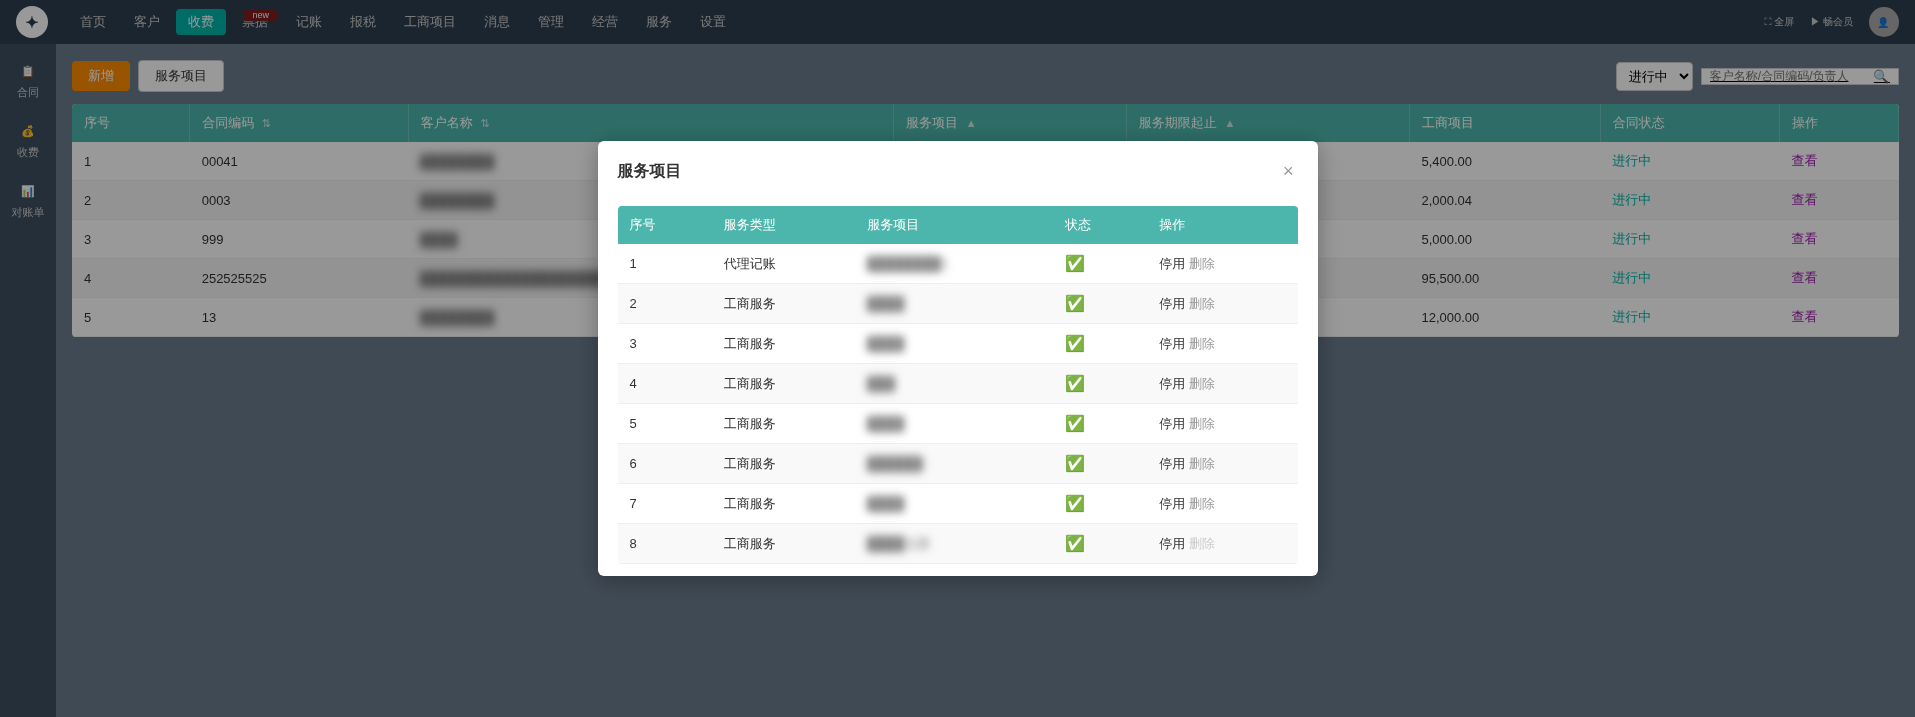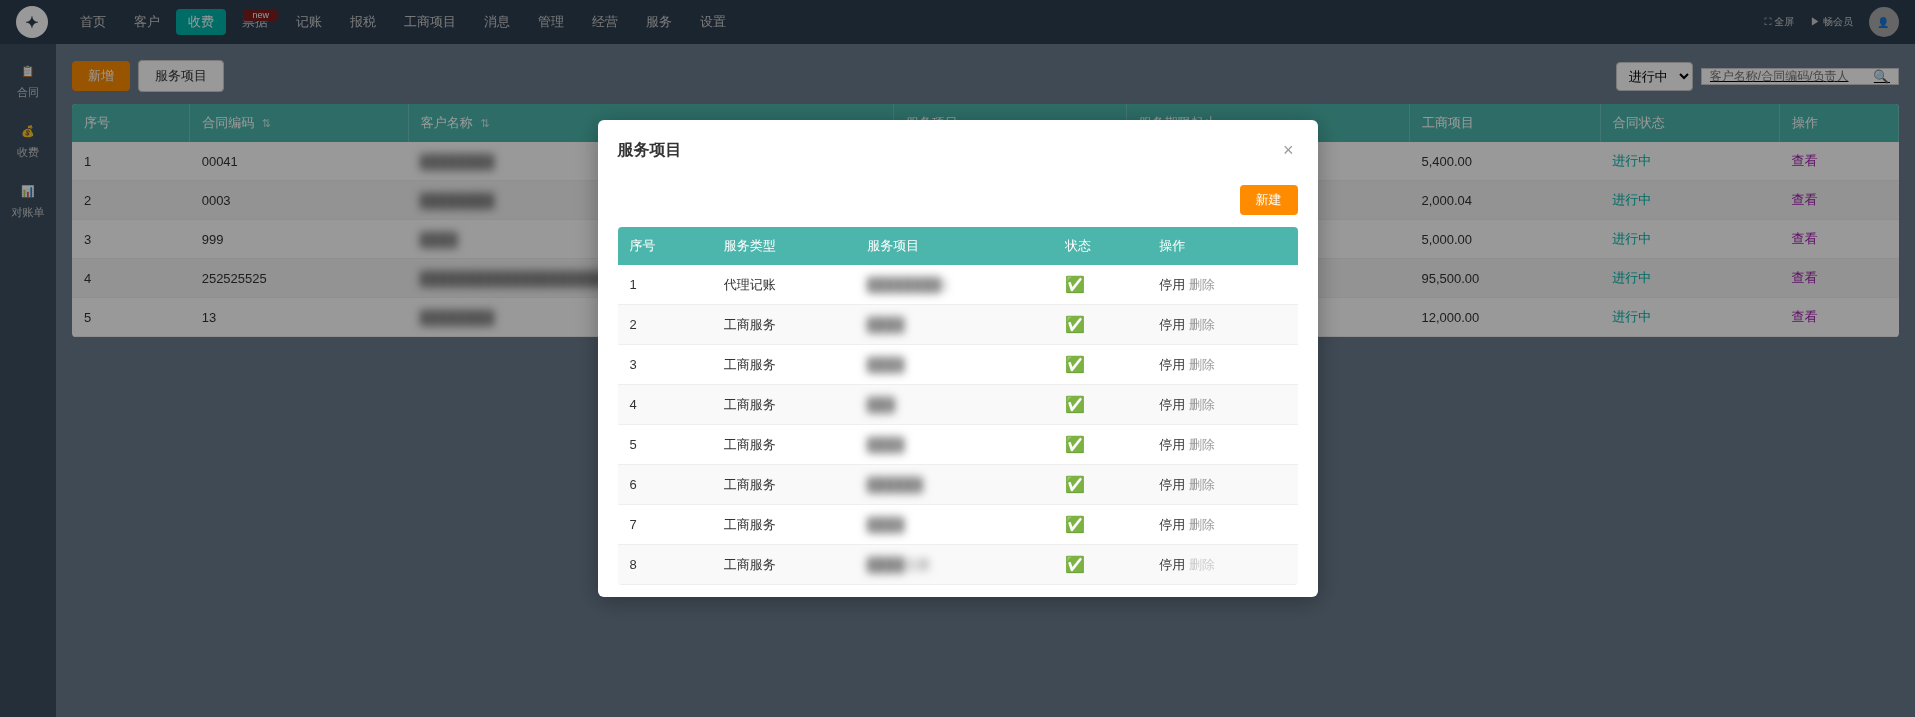--- a/index.html
+++ b/index.html
@@ -295,23 +295,20 @@
   </div>
 </div>
 
 <div class="modal-overlay">
   <div class="modal">
     <div class="modal-header">
       <span class="modal-title">服务项目</span>
       <button class="modal-close">×</button>
     </div>
     <div class="modal-body">
-      <div class="modal-toolbar">
-        <button class="btn-new">新建</button>
-      </div>
       <div class="scrollbar-area">
         <table class="modal-table">
           <thead>
             <tr>
               <th>序号</th>
               <th>服务类型</th>
               <th>服务项目</th>
               <th>状态</th>
               <th>操作</th>
             </tr>

